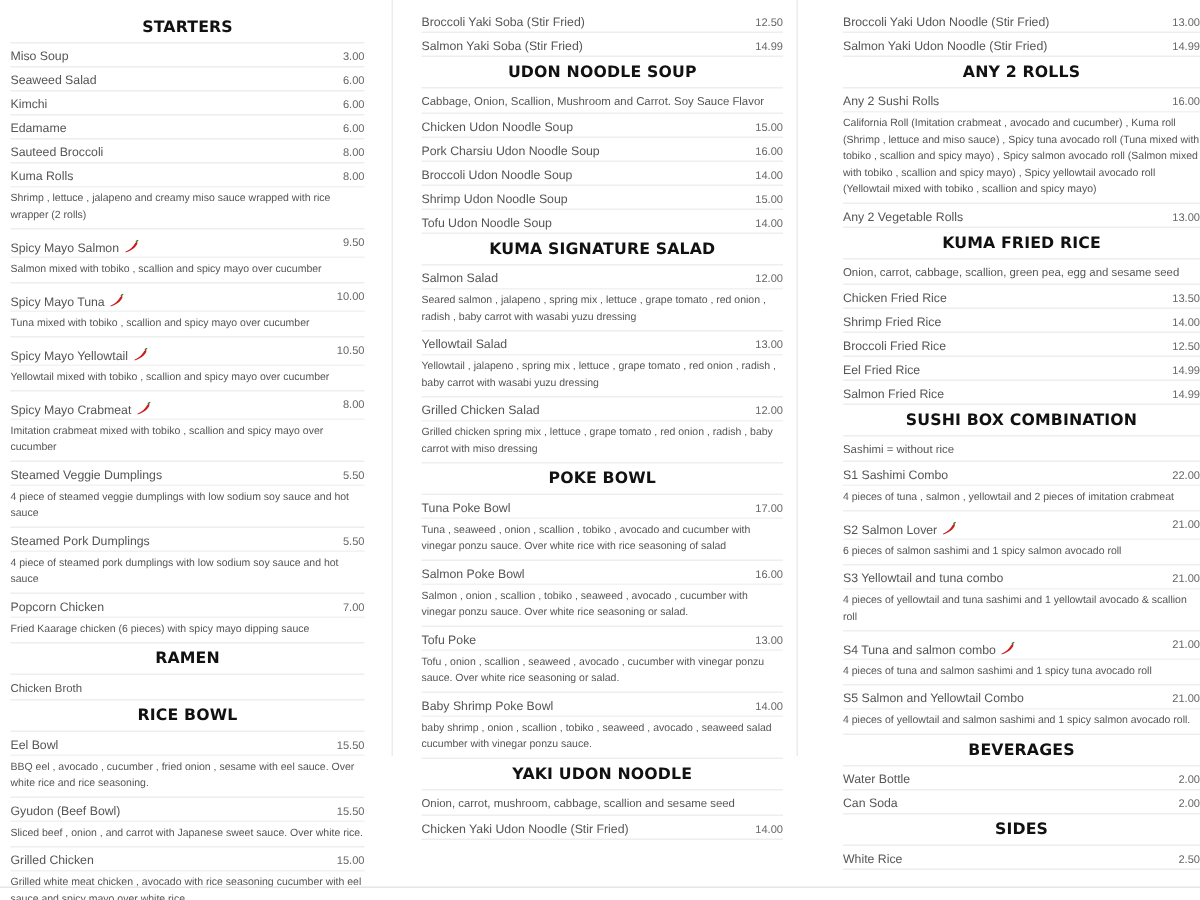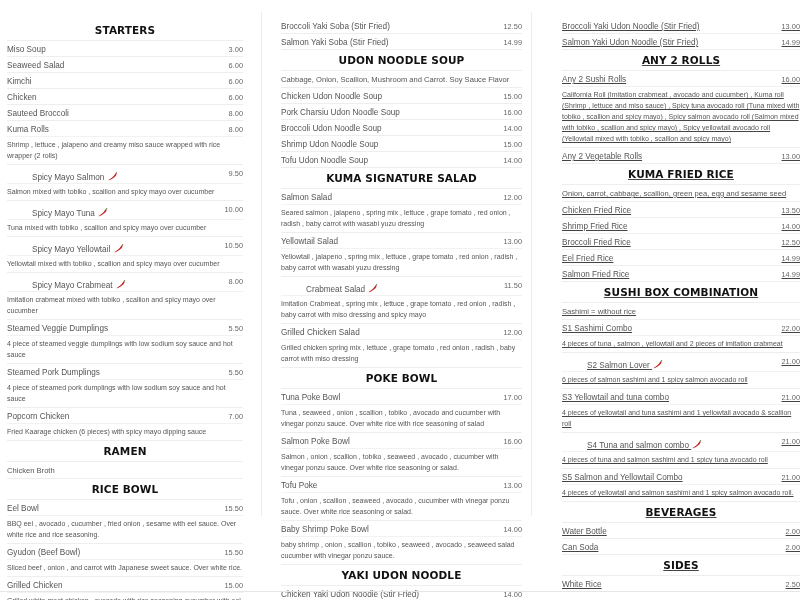--- a/index.html
+++ b/index.html
@@ -1,31 +1,31 @@
 <!DOCTYPE html>
 <html><head>
 <meta charset="utf-8">
 <style>
   * { box-sizing: border-box; margin: 0; padding: 0; }
   html, body { width: 800px; height: 600px; overflow: hidden; background: #ffffff; }
   body { font-family: "Liberation Sans", sans-serif; color: #444; position: relative; }
-  .page { position: absolute; left: 0; top: 12px; width: 800px; height: 504px; display: flex; }
+  .page { position: absolute; left: 0; top: 0; width: 800px; height: 504px; display: flex; }
   .col { position: relative; height: 100%; }
   .col1 { width: 262px; padding: 8px 18px 0 7px; border-right: 1px solid #ececec; }
   .col2 { width: 270px; padding: 6px 9px 0 19px; border-right: 1px solid #ececec; }
-  .col3 { width: 268px; padding: 6px 0 0 30px; text-decoration: underline; }
+  .col3 { width: 268px; padding: 6px 0 0 30px; }
   .bottom-line { position: absolute; left: 0; top: 591px; width: 800px; height: 1px; background: #e6e6e6; }
 
   .section-title { font-family: "DejaVu Sans", sans-serif; font-weight: bold; font-size: 10.5px; color: #111; text-align: center; height: 21px; line-height: 21px; border-bottom: 1px solid #eeeeee; letter-spacing: 0.1px; }
   .section-note { font-size: 7.6px; color: #555; text-align: left; height: 17px; line-height: 17px; border-bottom: 1px solid #eeeeee; }
   .item { border-bottom: 1px solid #eeeeee; }
   .item-row { display: flex; justify-content: space-between; align-items: flex-start; min-height: 15px; padding-top: 3px; }
   .item-name { font-size: 8.2px; color: #555; line-height: 11px; }
   .item-price { font-size: 7.4px; color: #666; line-height: 11px; white-space: nowrap; }
-  .item.spicy .item-row { min-height: 18px; margin-left: 25px; }
+  .item.spicy .item-row { min-height: 18px; }
   .item.spicy .item-name { padding-top: 4px; }
   .item.spicy .item-price { padding-top: 0; text-align: right; }
   .item-desc { font-size: 7.0px; color: #555; line-height: 11px; padding: 2px 0 3px 0; border-top: 1px solid #f2f2f2; }
   .chili { display: inline-block; vertical-align: -1px; margin-left: 1px; width: 10px; height: 9px; }
 </style>
 </head>
 <body>
 
 <div class="page">
   <div class="col col1">
@@ -44,21 +44,21 @@
           </div>
         </div>
         <div class="item">
           <div class="item-row">
             <div class="item-name"><span>Kimchi</span></div>
             <div class="item-price">6.00</div>
           </div>
         </div>
         <div class="item">
           <div class="item-row">
-            <div class="item-name"><span>Chicken</span></div>
+            <div class="item-name"><span>Edamame</span></div>
             <div class="item-price">6.00</div>
           </div>
         </div>
         <div class="item">
           <div class="item-row">
             <div class="item-name"><span>Sauteed Broccoli</span></div>
             <div class="item-price">8.00</div>
           </div>
         </div>
         <div class="item">
@@ -225,32 +225,20 @@
           </div>
           <div class="item-desc">Seared salmon ,  jalapeno ,  spring mix ,  lettuce ,  grape tomato ,  red onion ,  radish ,  baby carrot with wasabi yuzu dressing</div>
         </div>
         <div class="item">
           <div class="item-row">
             <div class="item-name"><span>Yellowtail Salad</span></div>
             <div class="item-price">13.00</div>
           </div>
           <div class="item-desc">Yellowtail ,  jalapeno ,  spring mix ,  lettuce ,  grape tomato ,  red onion ,  radish ,  baby carrot with wasabi yuzu dressing</div>
         </div>
-        <div class="item spicy">
-          <div class="item-row">
-            <div class="item-name"><span>Crabmeat Salad</span>
-  <svg class="chili" viewBox="0 0 10 9">
-    <path d="M8.2 0.6 C8.6 1.2 8.8 2.0 8.4 2.8 C7.6 4.6 5.2 6.8 1.2 8.2 C0.6 8.4 0.4 8.0 0.9 7.7 C3.6 6.3 5.6 4.6 6.6 2.8 C6.9 2.2 7.3 1.7 7.8 1.5 Z" fill="#c8201e"></path>
-    <path d="M7.7 1.4 C7.9 0.8 8.4 0.3 9.2 0.2" stroke="#3a7a2a" stroke-width="0.8" fill="none"></path>
-  </svg>
-</div>
-            <div class="item-price">11.50</div>
-          </div>
-          <div class="item-desc">Imitation Crabmeat ,  spring mix ,  lettuce ,  grape tomato ,  red onion ,  radish ,  baby carrot with miso dressing and spicy mayo</div>
-        </div>
         <div class="item">
           <div class="item-row">
             <div class="item-name"><span>Grilled Chicken Salad</span></div>
             <div class="item-price">12.00</div>
           </div>
           <div class="item-desc">Grilled chicken spring mix ,  lettuce ,  grape tomato ,  red onion ,  radish ,  baby carrot with miso dressing</div>
         </div>
       </div>
       <div class="section">
         <div class="section-title">POKE BOWL</div>
@@ -278,20 +266,21 @@
         <div class="item">
           <div class="item-row">
             <div class="item-name"><span>Baby Shrimp Poke Bowl</span></div>
             <div class="item-price">14.00</div>
           </div>
           <div class="item-desc">baby shrimp ,  onion ,  scallion ,  tobiko ,  seaweed ,  avocado ,  seaweed salad cucumber with vinegar ponzu sauce.</div>
         </div>
       </div>
       <div class="section">
         <div class="section-title">YAKI UDON NOODLE</div>
+        <div class="section-note">Onion, carrot, mushroom, cabbage, scallion and sesame seed</div>
         <div class="item">
           <div class="item-row">
             <div class="item-name"><span>Chicken Yaki Udon Noodle (Stir Fried)</span></div>
             <div class="item-price">14.00</div>
           </div>
         </div>
       </div>
     </div>
   <div class="col col3">
       <div class="section">

